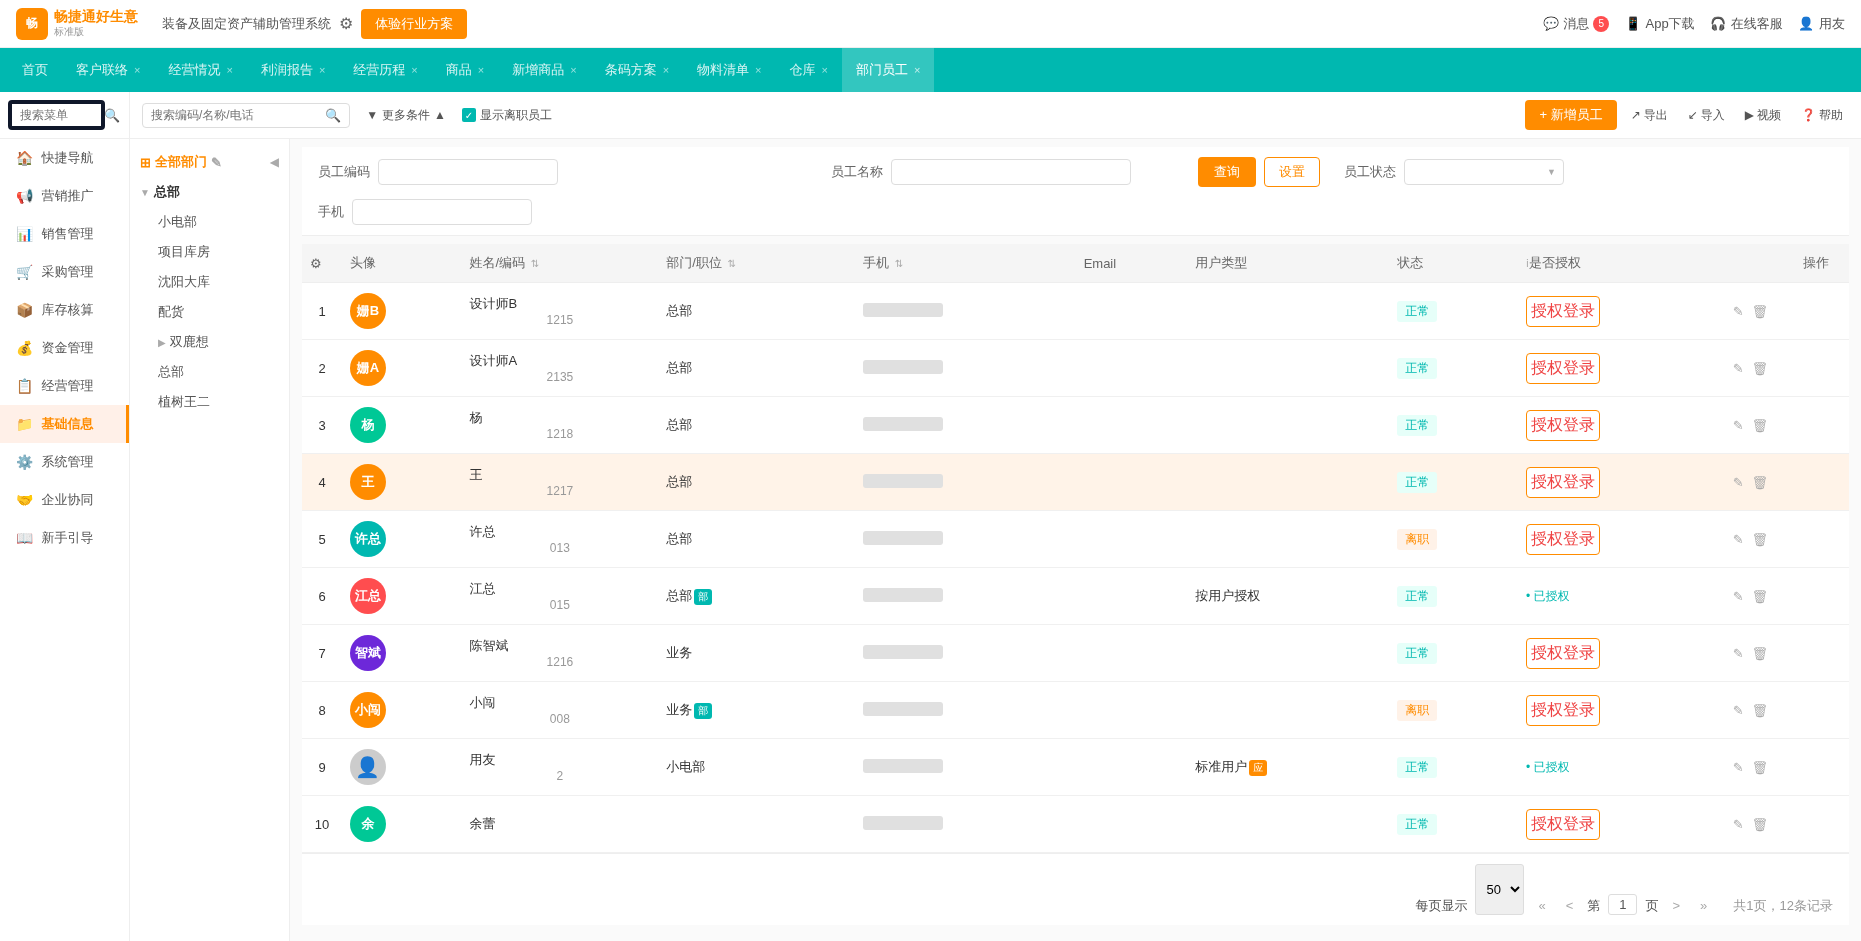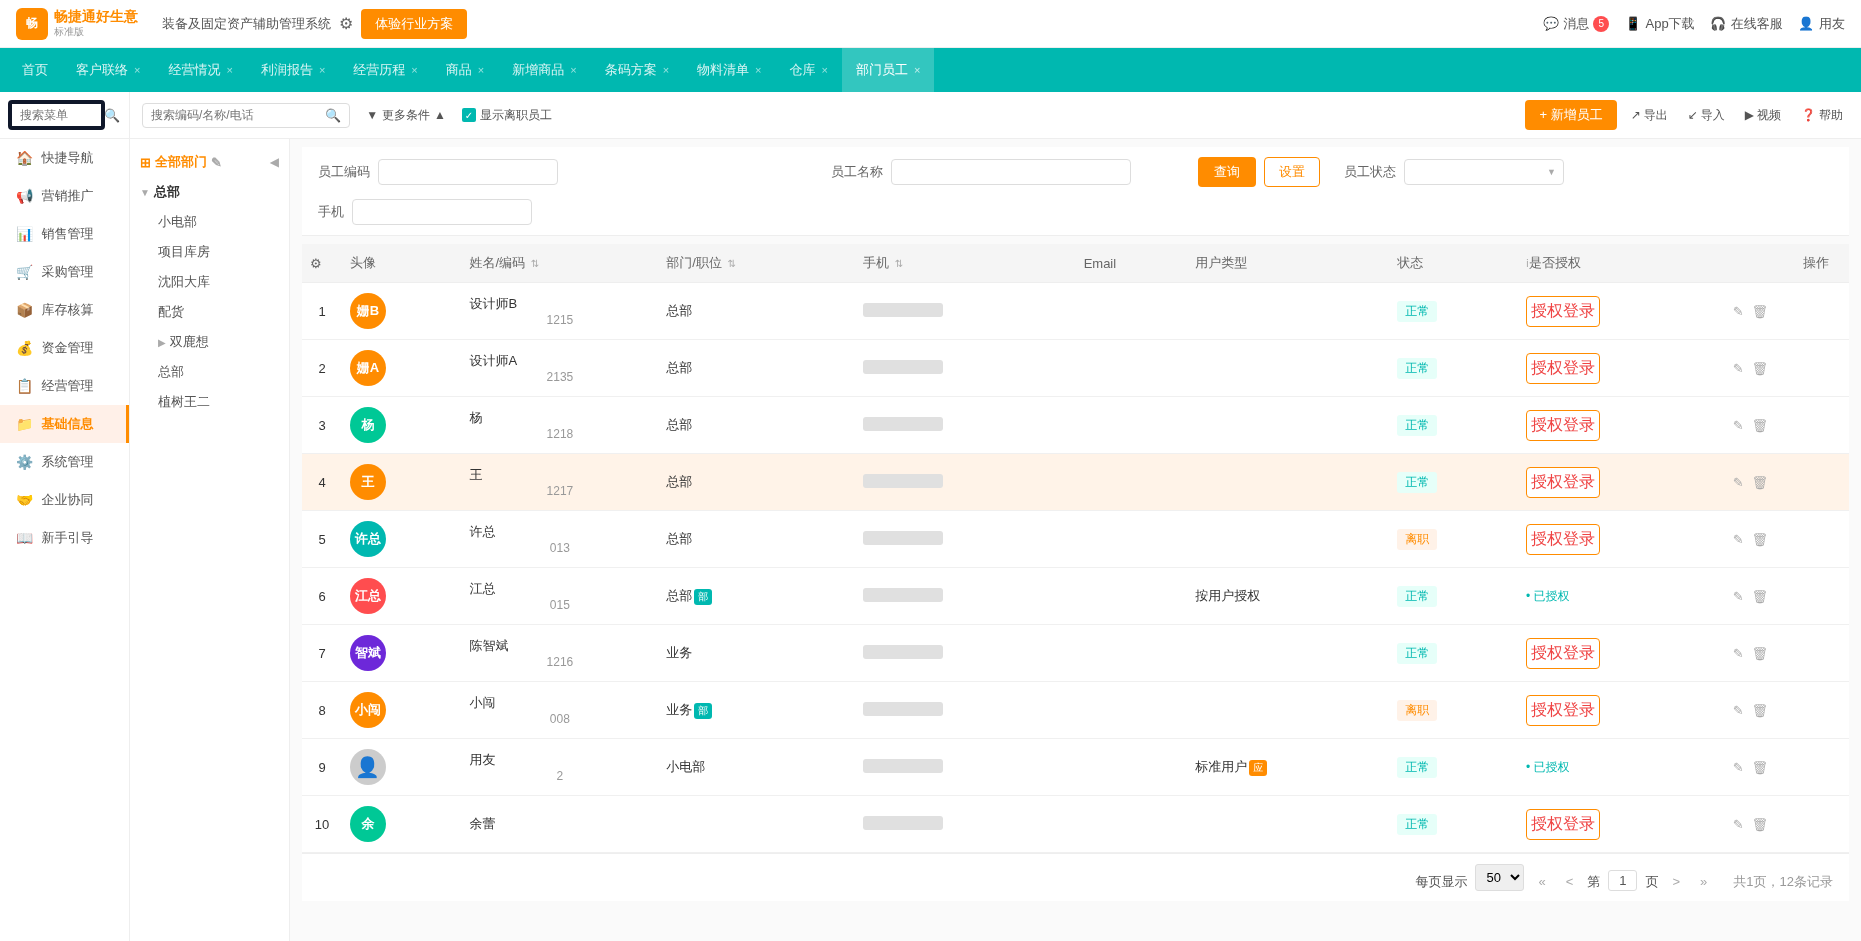--- a/index.html
+++ b/index.html
@@ -532,21 +532,21 @@
                     <span class="op-icon">✎</span>
                     <span class="op-icon">🗑</span>
                   </div>
                 </td>
               </tr>
             </tbody>
         </table>
 
         <div class="pagination">
           <span>每页显示</span>
-          <select style="padding:4px 6px;border:1px solid #ddd;border-radius:3px;font-size:13px;">
+          <select style="padding:16px 6px;border:1px solid #ddd;border-radius:3px;font-size:13px;">
             <option>50</option>
           </select>
           <span class="page-btn">«</span>
           <span class="page-btn">&lt;</span>
           <span>第</span>
           <span class="page-num">1</span>
           <span>页</span>
           <span class="page-btn">&gt;</span>
           <span class="page-btn">»</span>
           <span style="margin-left:12px;color:#999;">共1页，12条记录</span>

